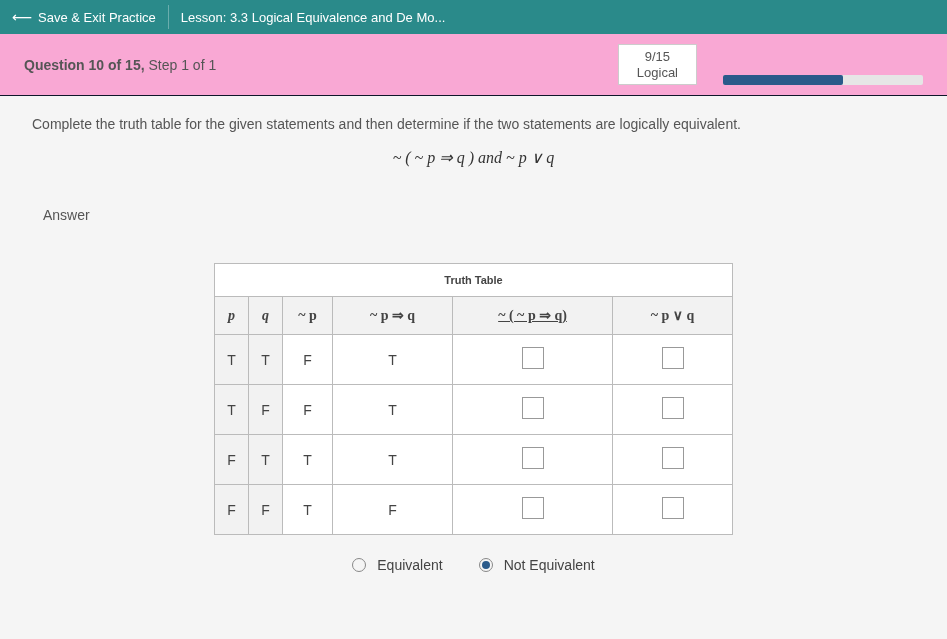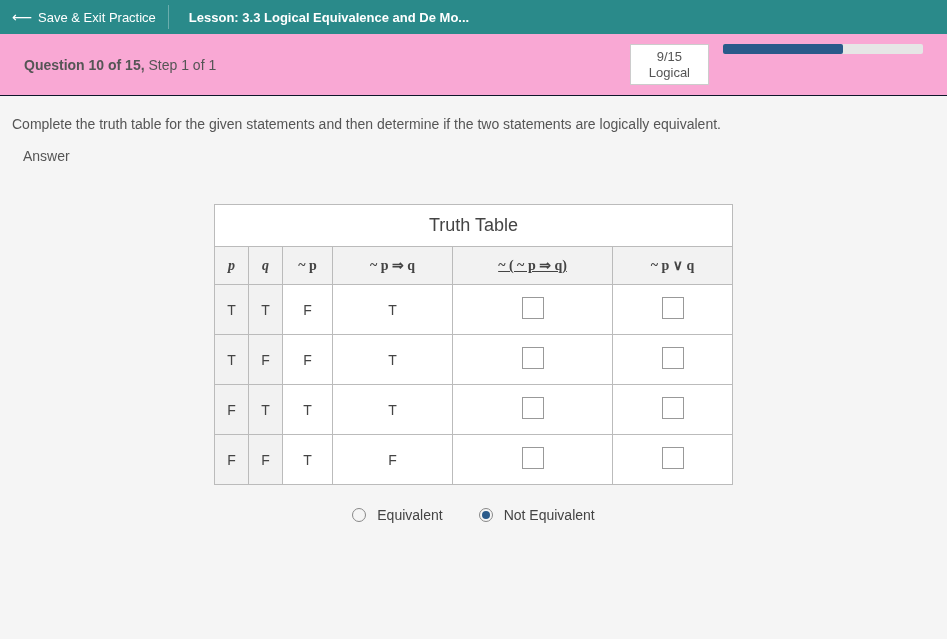--- a/index.html
+++ b/index.html
@@ -28,38 +28,38 @@
       cursor: pointer;
       font-weight: 500;
     }
     .topbar .divider-v {
       width: 1px;
       height: 24px;
       background: rgba(255,255,255,0.3);
       margin: 0 4px 0 0;
     }
     .topbar .lesson {
-      margin-left: 16px;
-      font-weight: 700;
+      margin-left: 8px;
+      font-weight: 400;
     }
     .subbar {
       background: #f9a8d4;
       border-bottom: 1px solid #0f172a;
       display: flex;
       align-items: center;
       justify-content: space-between;
       padding: 10px 24px;
       font-size: 14px;
     }
     .subbar .q-info { color:#555; }
     .subbar .step { font-weight:400; }
     .subbar .right-group {
       display:flex;
-      align-items:flex-start;
-      gap: 14px;
+      align-items:flex-end;
+      gap: 26px;
     }
     .correct-box {
       border: 1px solid #ccc;
       padding: 4px 18px;
       text-align:center;
       font-size:13px;
       color:#555;
       background:#fff;
       line-height:1.2;
     }
@@ -70,21 +70,21 @@
       border-radius:2px;
       position:relative;
     }
     .progress .fill {
       position:absolute;
       left:0; top:0; bottom:0;
       background:#2a5a8a;
       border-radius:2px;
     }
     .content {
-      padding: 20px 12px;
+      padding: 20px 32px;
     }
     .instruction {
       color:#555;
       font-size:14px;
       margin-bottom: 16px;
     }
     .formula {
       text-align:center;
       font-family: "Times New Roman", serif;
       font-style: italic;
@@ -107,23 +107,23 @@
       font-size:14px;
       color:#444;
     }
     table.truth th, table.truth td {
       border:1px solid #bbb;
       text-align:center;
       vertical-align:middle;
     }
     table.truth .title-row th {
       background:#fff;
-      font-weight:400;
+      font-weight:700;
       padding:10px 8px;
-      font-size:18px;
+      font-size:11px;
       border-bottom:1px solid #bbb;
     }
     table.truth thead .hdr th {
       background:#f2f2f2;
       font-weight:600;
       padding:10px 8px;
       font-family: "Times New Roman", serif;
     }
     table.truth td {
       background:#fff;
@@ -202,20 +202,21 @@
       <div>Logical</div>
     </div>
     <div class="progress">
       <div class="fill" style="width:60%"></div>
     </div>
   </div>
 </div>
 
 <div class="content">
   <div class="instruction">Complete the truth table for the given statements and then determine if the two statements are logically equivalent.</div>
+  <div class="formula math">~ ( ~ p ⇒ q ) and  ~ p ∨ q</div>
   <div class="answer-label">Answer</div>
 
   <div class="table-wrap">
     <table class="truth">
       <thead>
         <tr class="title-row">
           <th colspan="6">Truth Table</th>
         </tr>
         <tr class="hdr">
           <th class="col-narrow shade math ital">p</th>

